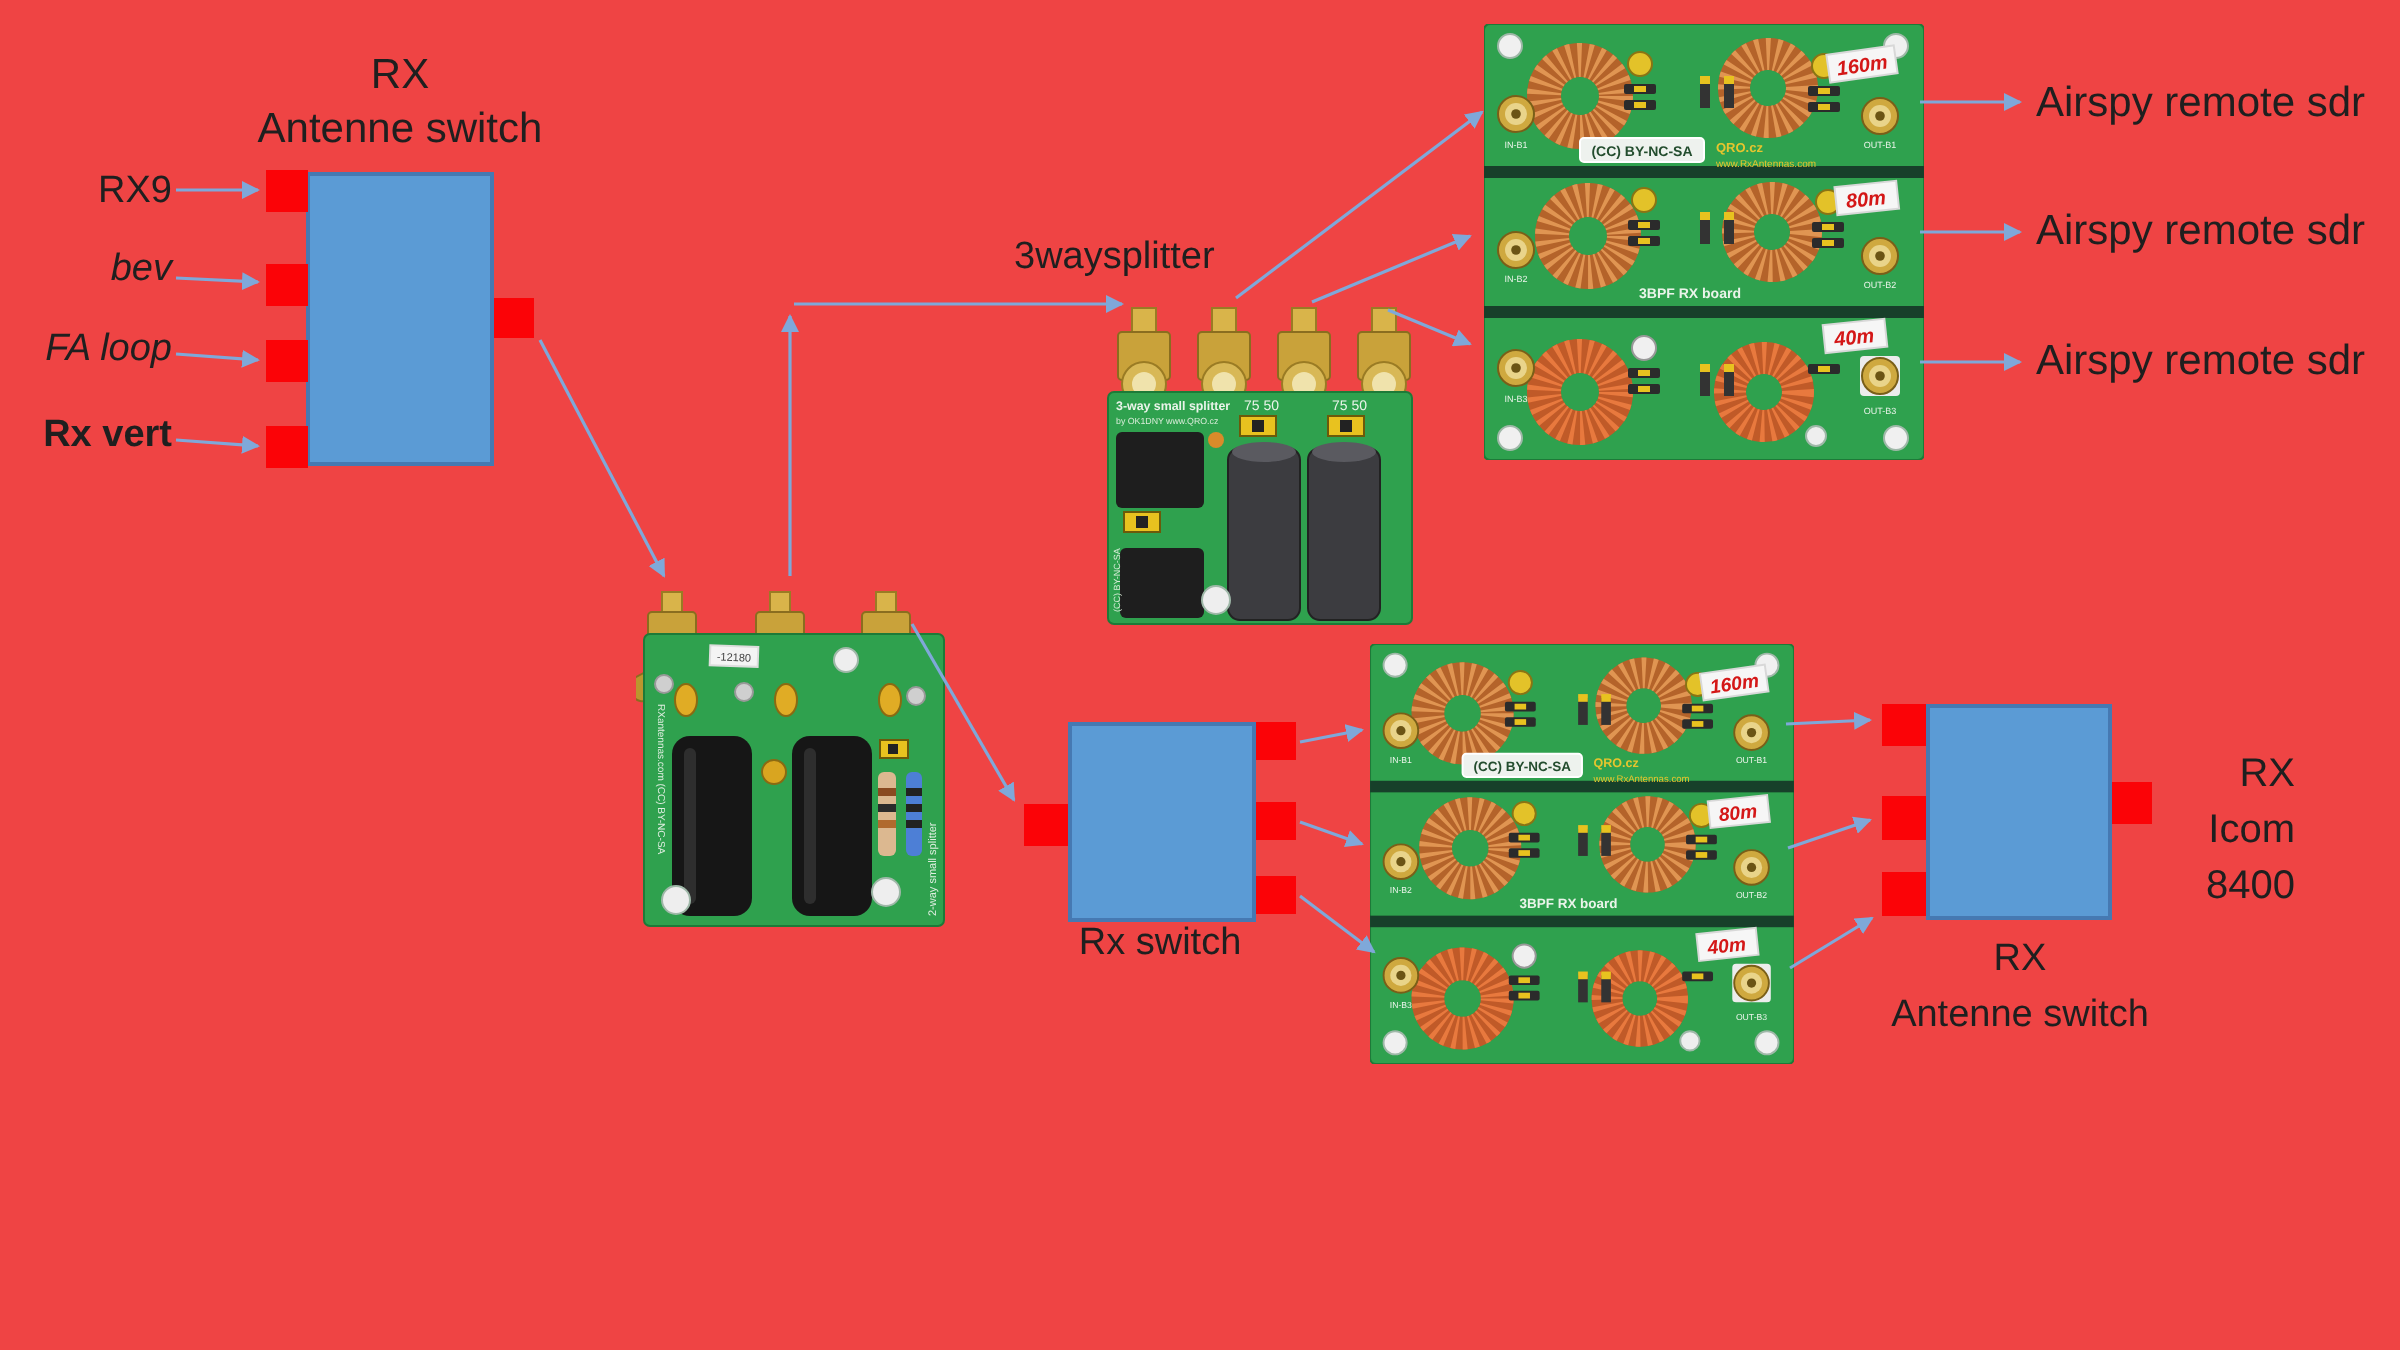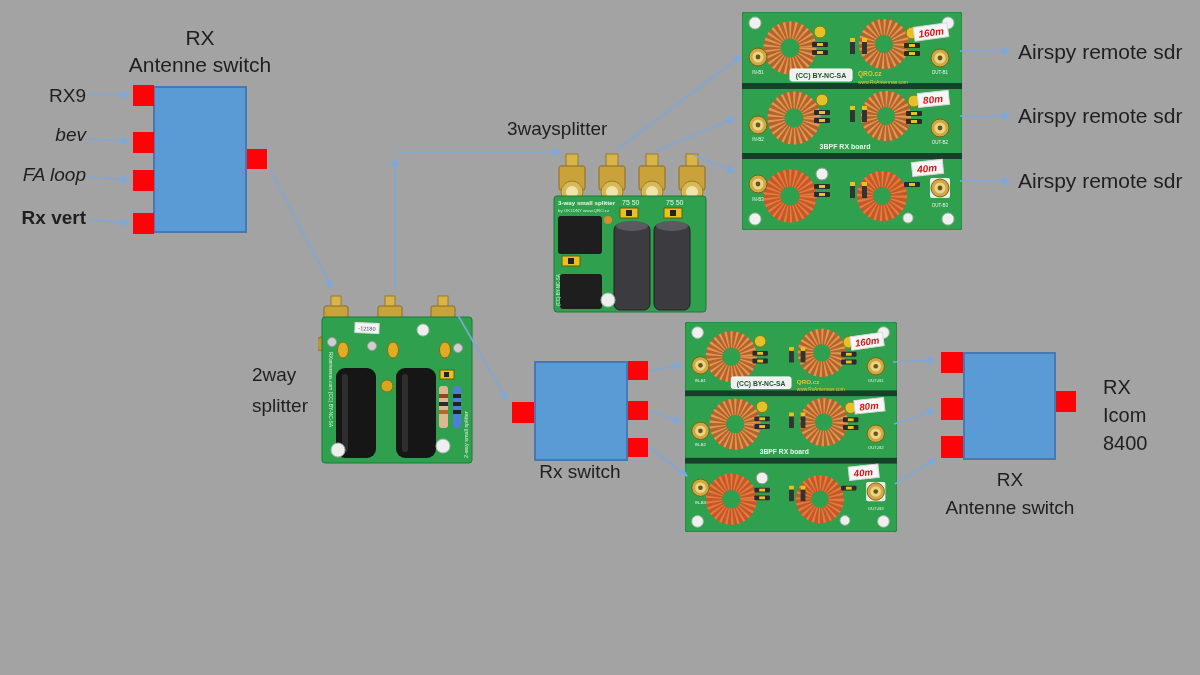--- a/index.html
+++ b/index.html
@@ -1,19 +1,19 @@
 <!DOCTYPE html>
 <html><head>
 <meta charset="utf-8">
 <style>
   html,body{margin:0;padding:0;background:#fff;}
-  .canvas{position:relative;width:1200px;height:675px;background:#a3a3a3;overflow:hidden;
+  .canvas{position:relative;width:1200px;height:675px;background:#ef4444;overflow:hidden;
           font-family:"Liberation Sans",sans-serif;color:#1f1f1f;}
   .title{position:absolute;font-size:21px;line-height:27px;text-align:center;color:#1f1f1f;}
-  .lbl{position:absolute;font-size:19px;line-height:22px;color:#1f1f1f;}
+  .lbl{position:absolute;font-size:19px;line-height:22px;color:#1f1f1f;text-align:right;}
   .in-lbl{left:0;width:86px;text-align:right;}
   .bluebox{position:absolute;background:#5B9BD5;border:2px solid #4679B2;box-sizing:border-box;}
   .port{position:absolute;background:#FB0307;}
   .airspy{position:absolute;left:1018px;font-size:21px;color:#1f1f1f;white-space:nowrap;}
   .center{text-align:center;}
   svg.pcb{position:absolute;}
   svg.overlay{position:absolute;left:0;top:0;pointer-events:none;}
 </style>
 </head>
 <body>
@@ -159,24 +159,20 @@
   <div class="lbl in-lbl" style="top:124px;font-style:italic;">bev</div>
   <div class="lbl in-lbl" style="top:164px;font-style:italic;">FA loop</div>
   <div class="lbl in-lbl" style="top:207px;font-weight:bold;">Rx vert</div>
   <div class="bluebox" style="left:153px;top:86px;width:94px;height:147px;"></div>
   <div class="port" style="left:133px;top:85px;width:21px;height:21px;"></div>
   <div class="port" style="left:133px;top:132px;width:21px;height:21px;"></div>
   <div class="port" style="left:133px;top:170px;width:21px;height:21px;"></div>
   <div class="port" style="left:133px;top:213px;width:21px;height:21px;"></div>
   <div class="port" style="left:247px;top:149px;width:20px;height:20px;"></div>
 
-  <div class="lbl" style="left:252px;top:359px;line-height:31px;">
-    <div>2way</div>
-    <div>splitter</div>
-  </div>
   <svg class="pcb" style="left:318px;top:288px;" width="160" height="180" viewBox="0 0 160 180">
     <g>
       <rect x="13" y="8" width="10" height="12" fill="#D9B44A" stroke="#9A7B24"></rect>
       <rect x="6" y="18" width="24" height="24" rx="2" fill="#C9A23A" stroke="#8A6D1F"></rect>
       <rect x="-4" y="46" width="24" height="13" rx="6" fill="#BB962E" stroke="#8A6D1F" transform="rotate(-28 10 52)"></rect>
       <circle cx="18" cy="44" r="10" fill="#D8B856" stroke="#9A7B24"></circle>
         <circle cx="18" cy="44" r="5.5" fill="#F0E3AC"></circle>
     </g>
     <g>
       <rect x="67" y="8" width="10" height="12" fill="#D9B44A" stroke="#9A7B24"></rect>

